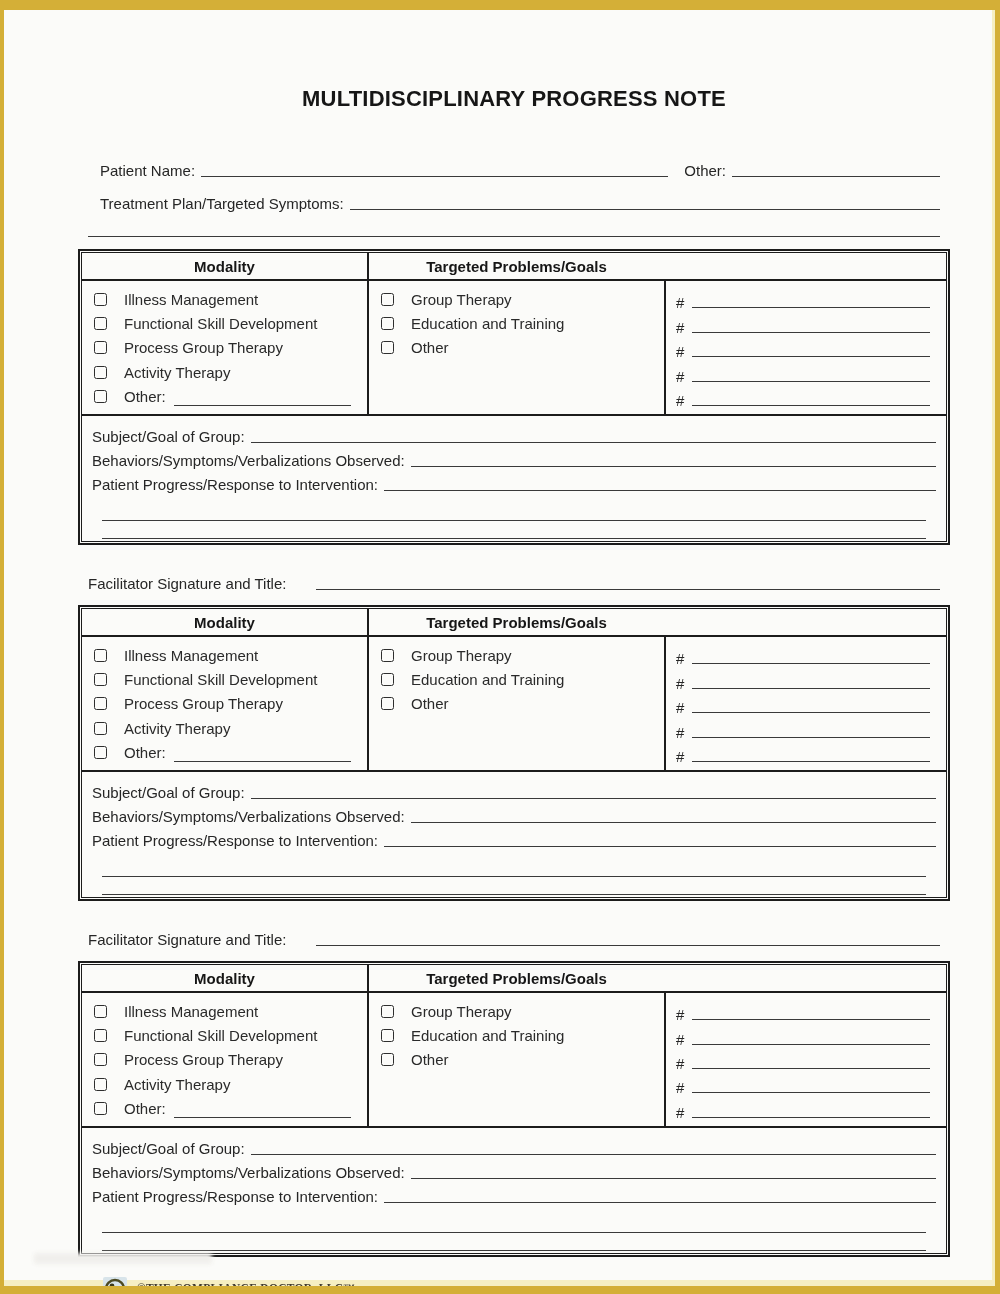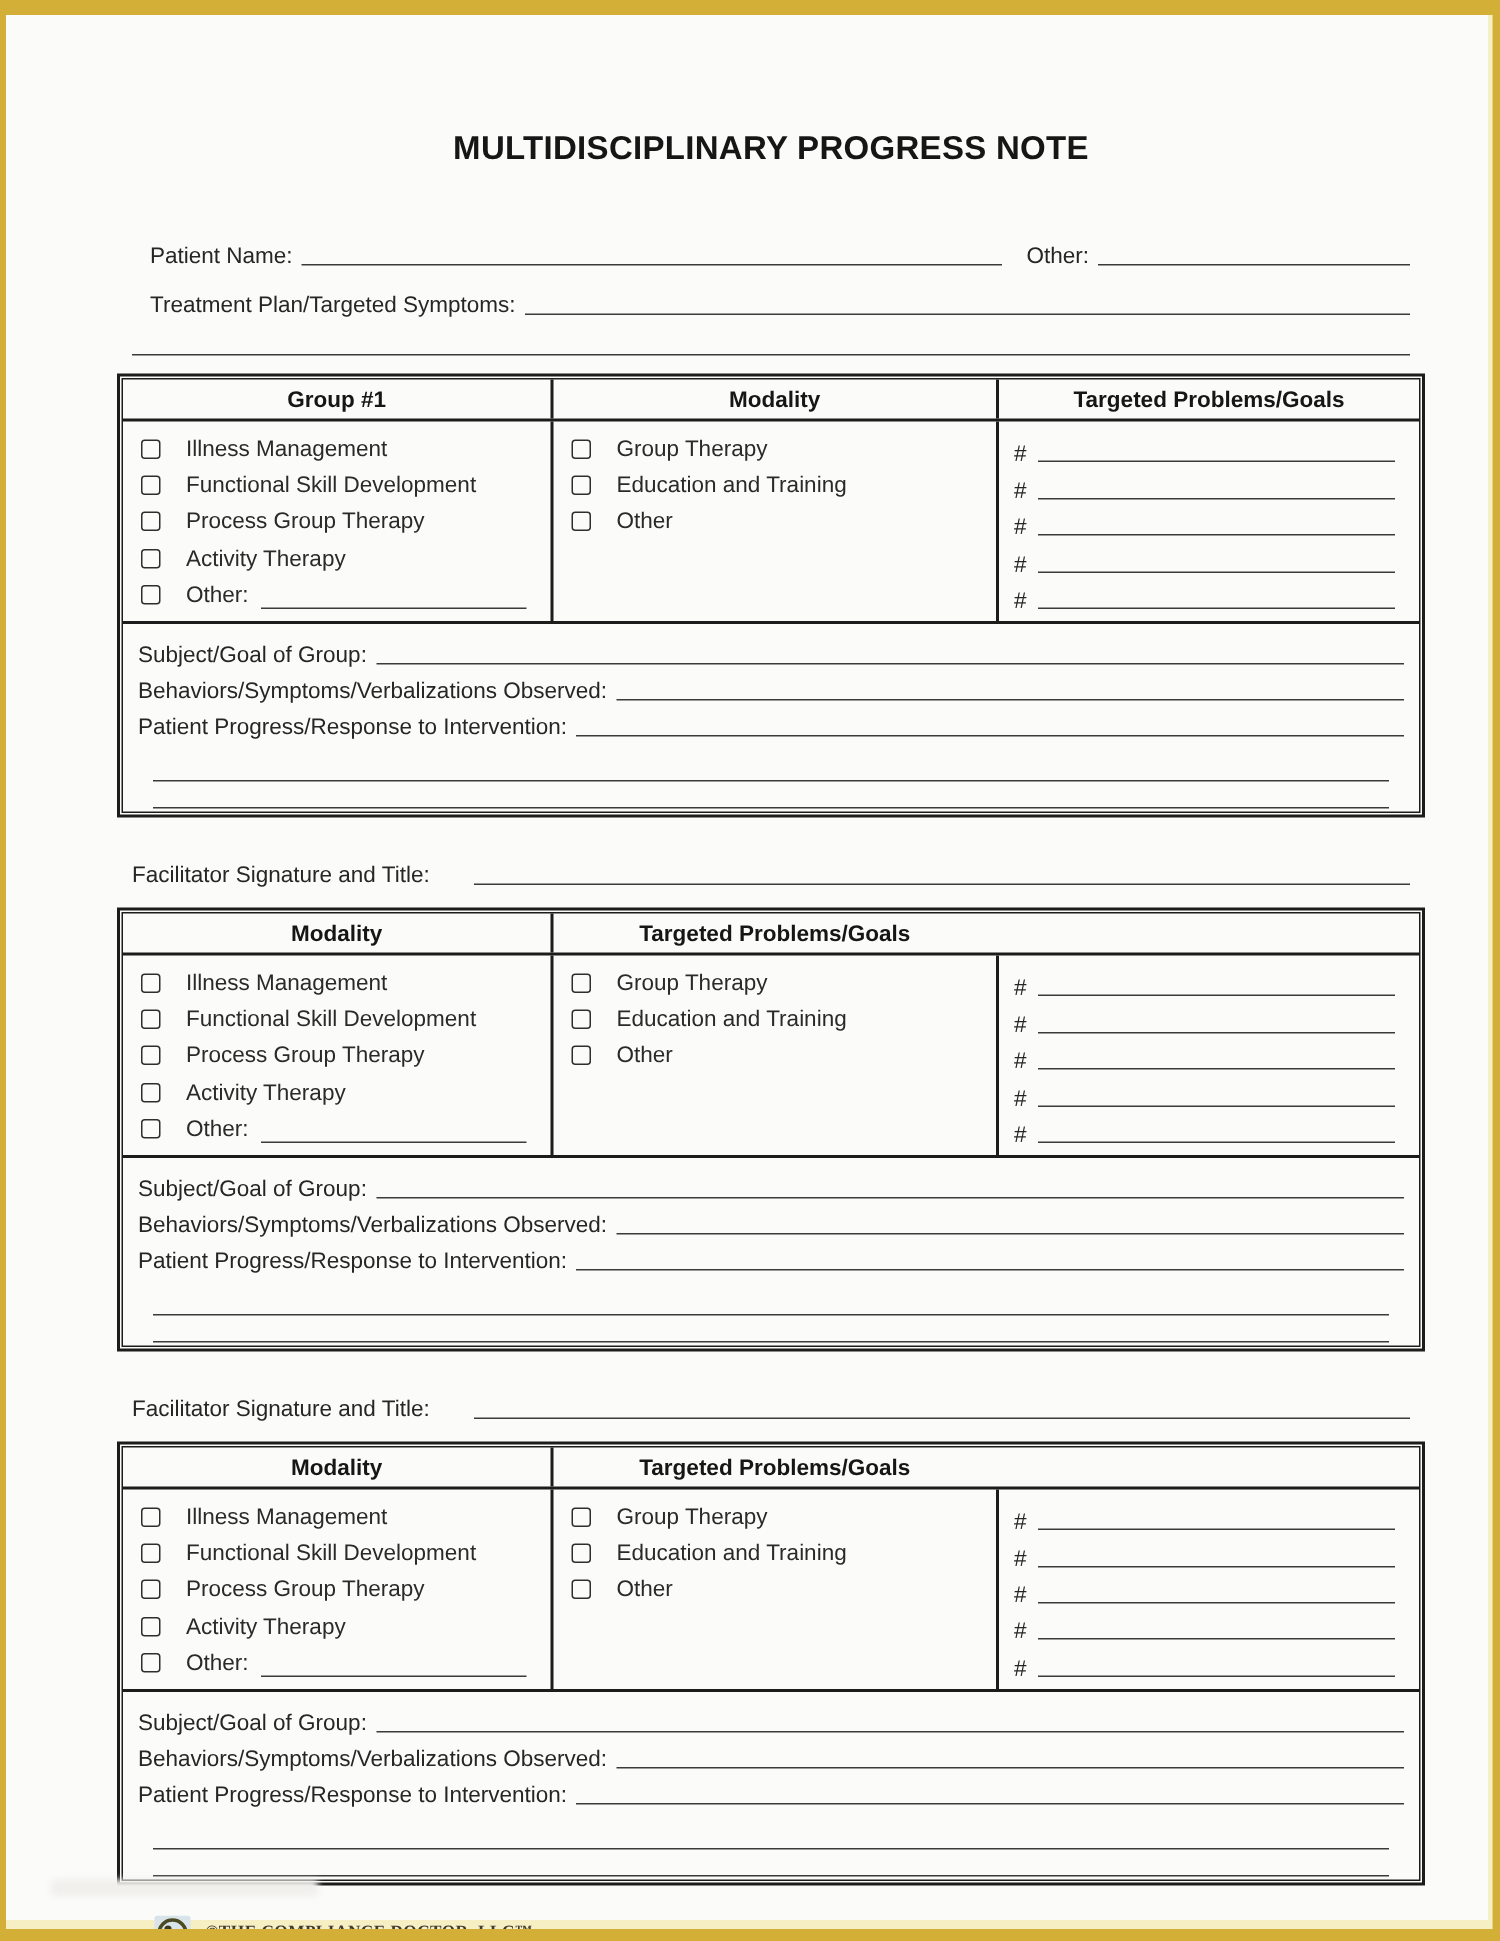--- a/index.html
+++ b/index.html
@@ -122,21 +122,20 @@
     <span class="uline"></span>
   </div>
 
   <div class="solo-line"></div>
 
   <div id="groups-host">
   <section class="group-block">
     <div class="gtable">
       <div class="gtable-inner">
         <div class="ghead">
-          <div class="ghead-cell">Group #1</div>
           <div class="ghead-cell">Modality</div>
           <div class="ghead-cell">Targeted Problems/Goals</div>
         </div>
         <div class="gcols">
           <div class="gcol gcol-1">
             <div class="cbrow">
               <span class="cbox"></span>
               <span class="cblabel">Illness Management</span>
             </div>
             <div class="cbrow">

